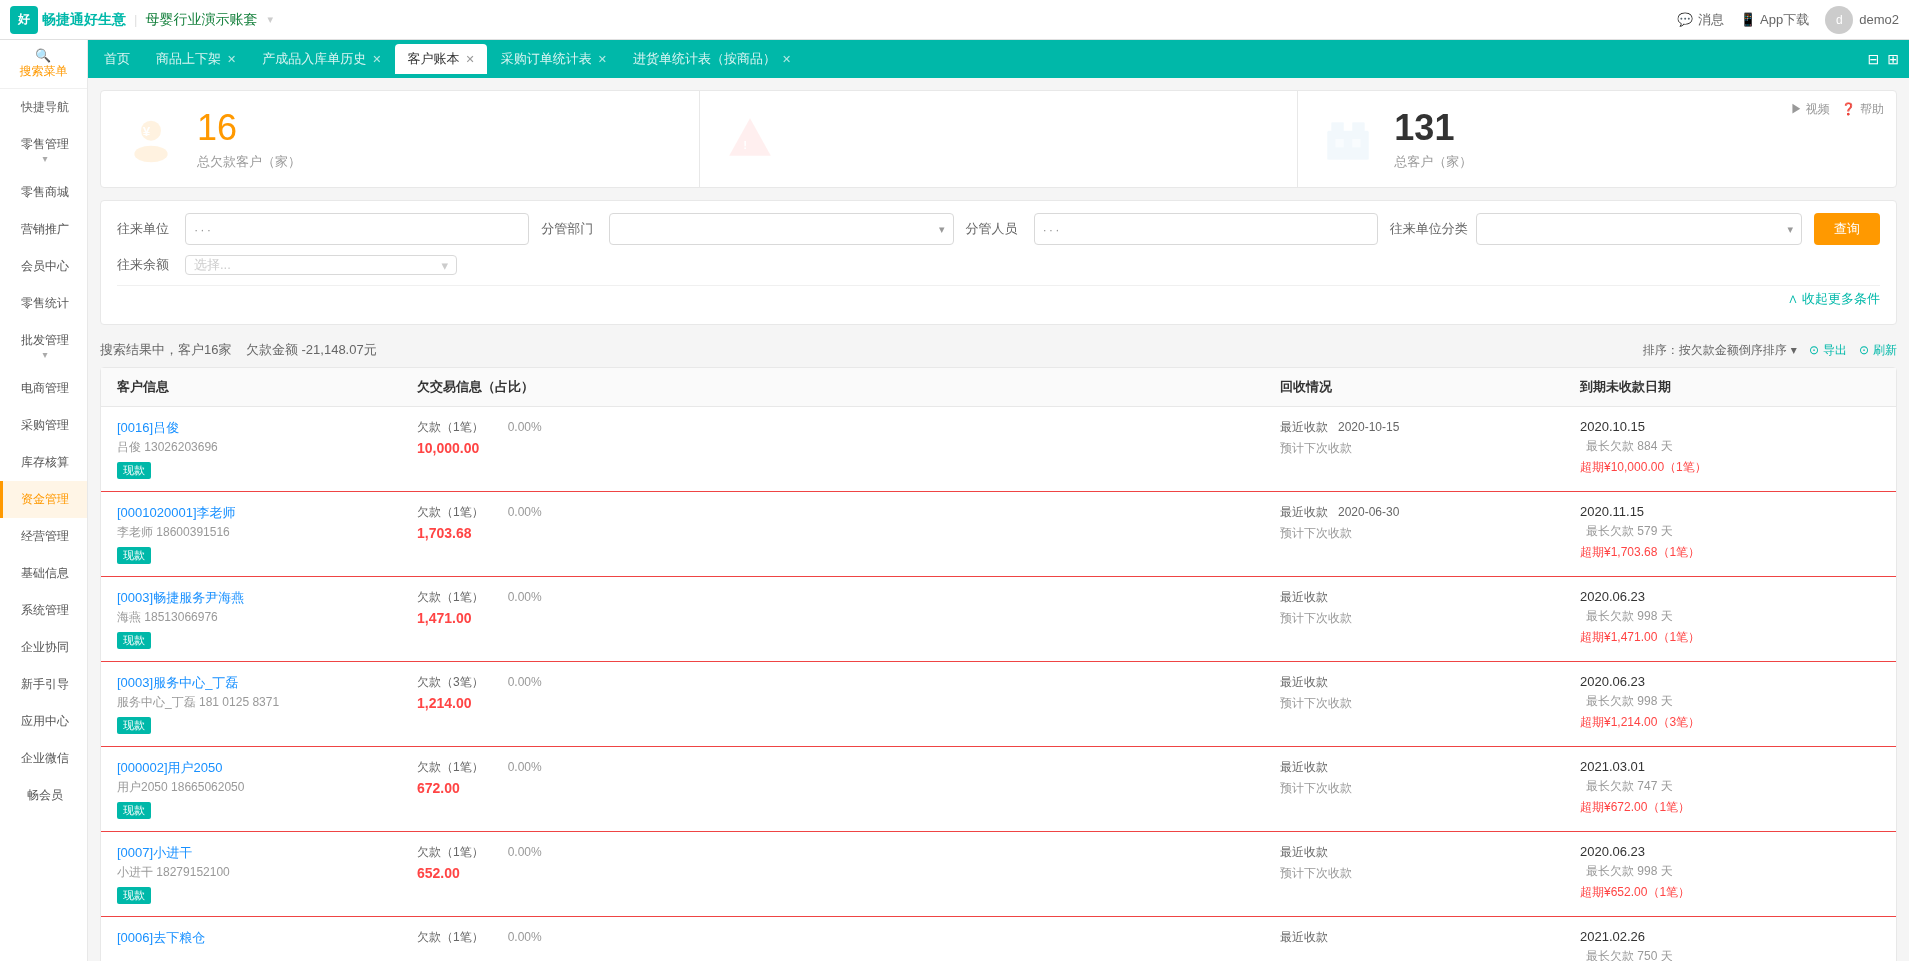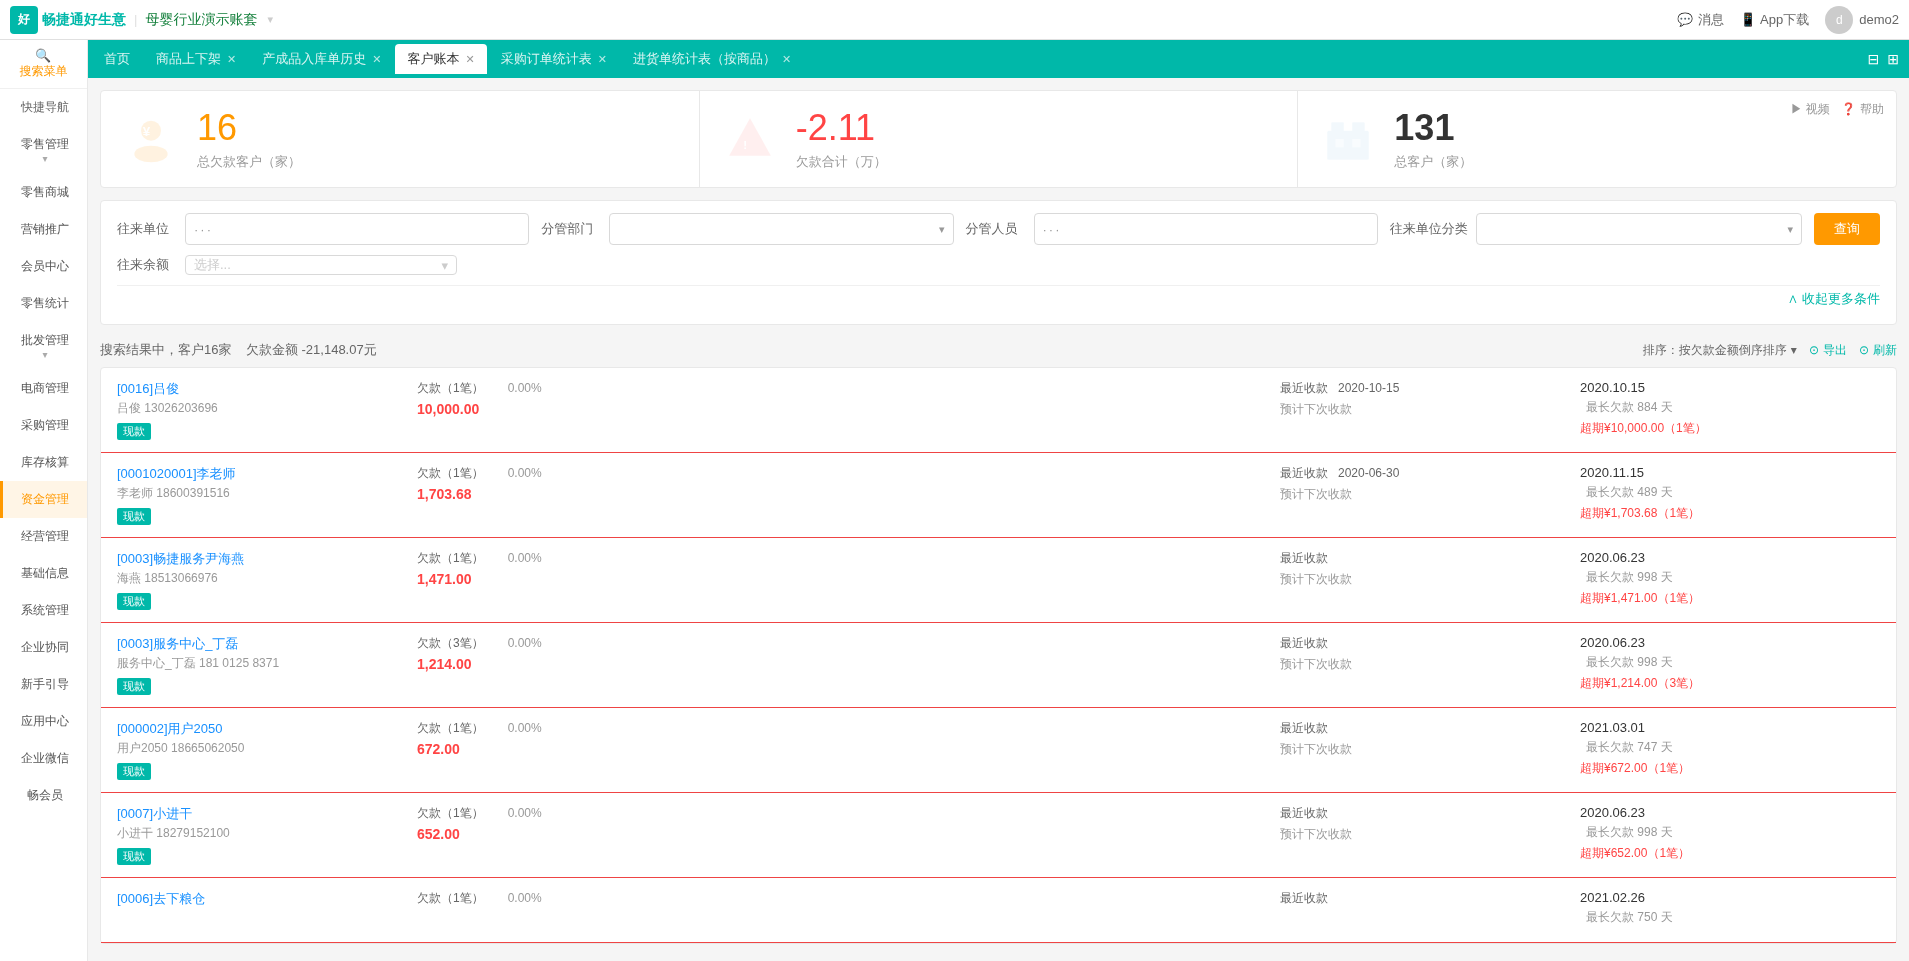--- a/index.html
+++ b/index.html
@@ -354,24 +354,20 @@
           </div>
         </div>
 
         <div class="stat-card">
           <div class="stat-icon">
             <svg viewBox="0 0 60 60" fill="#ff6b6b" opacity="0.35">
               <polygon points="30,5 55,50 5,50" fill="#ff6b6b"></polygon>
               <text x="22" y="42" fill="white" font-size="14" font-weight="bold">!</text>
             </svg>
           </div>
-          <div class="stat-info">
-            <div class="stat-number red">-2.11</div>
-            <div class="stat-label">欠款合计（万）</div>
-          </div>
         </div>
 
         <div class="stat-card">
           <div class="stat-icon">
             <svg viewBox="0 0 60 60" opacity="0.35">
               <rect x="5" y="20" width="50" height="35" rx="2" fill="#8bc4e8"></rect>
               <rect x="10" y="10" width="15" height="12" rx="1" fill="#8bc4e8"></rect>
               <rect x="35" y="10" width="15" height="12" rx="1" fill="#8bc4e8"></rect>
               <rect x="15" y="30" width="10" height="10" fill="#fff" opacity="0.5"></rect>
               <rect x="35" y="30" width="10" height="10" fill="#fff" opacity="0.5"></rect>
@@ -452,20 +448,26 @@
             <span>导出</span>
           </span>
           <span class="action-btn">
             <span>⊙</span>
             <span>刷新</span>
           </span>
         </div>
       </div>
 
       <div class="data-table">
+        <div class="table-header">
+          <div>客户信息</div>
+          <div>欠交易信息（占比）</div>
+          <div>回收情况</div>
+          <div>到期未收款日期</div>
+        </div>
 
         <div id="table-body">
             <div class="table-row">
     <div>
       <div class="customer-name">[0016]吕俊</div>
       <div class="customer-sub">吕俊  13026203696</div>
       <span class="tag-xiandao">现款</span>
     </div>
     <div class="debt-cell">
       <div class="debt-row">
@@ -500,21 +502,21 @@
         </div>
         <div class="debt-pct">0.00%</div>
       </div>
     </div>
     <div class="recovery-cell">
       <div>最近收款&nbsp;&nbsp;&nbsp;2020-06-30</div>
       <div class="recovery-date">预计下次收款</div>
     </div>
     <div class="overdue-cell">
       <div class="overdue-date">2020.11.15</div>
-      <div class="overdue-days">最长欠款 489 天</div>
+      <div class="overdue-days">最长欠款 579 天</div>
       <div class="overdue-link">超期¥1,703.68（1笔）</div>
     </div>
   </div>
             <div class="table-row">
     <div>
       <div class="customer-name">[0003]畅捷服务尹海燕</div>
       <div class="customer-sub">海燕  18513066976</div>
       <span class="tag-xiandao">现款</span>
     </div>
     <div class="debt-cell">

